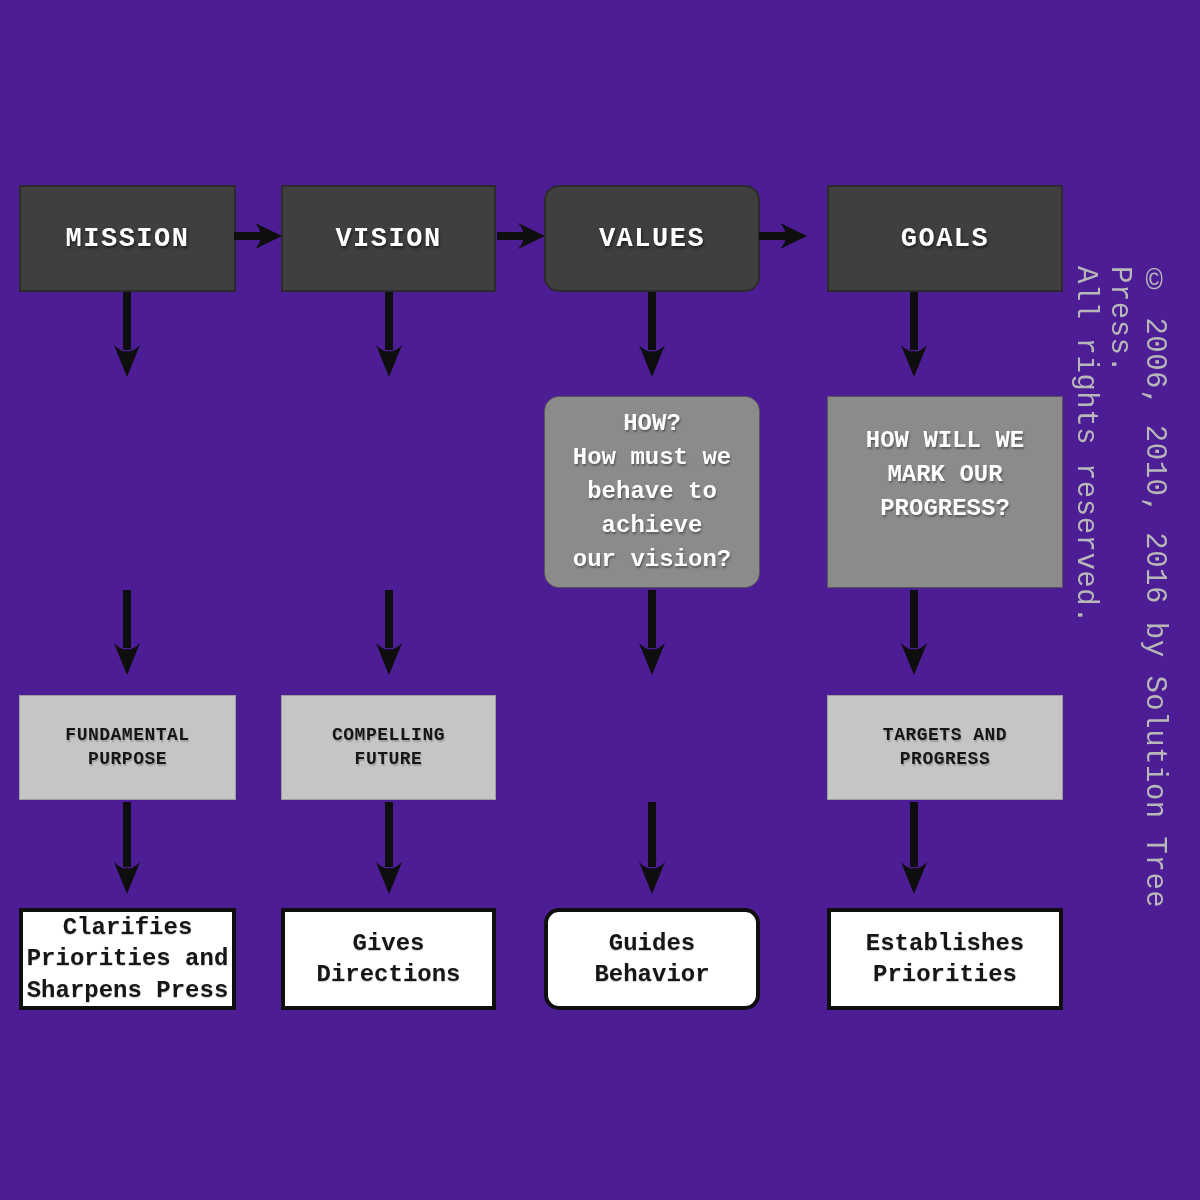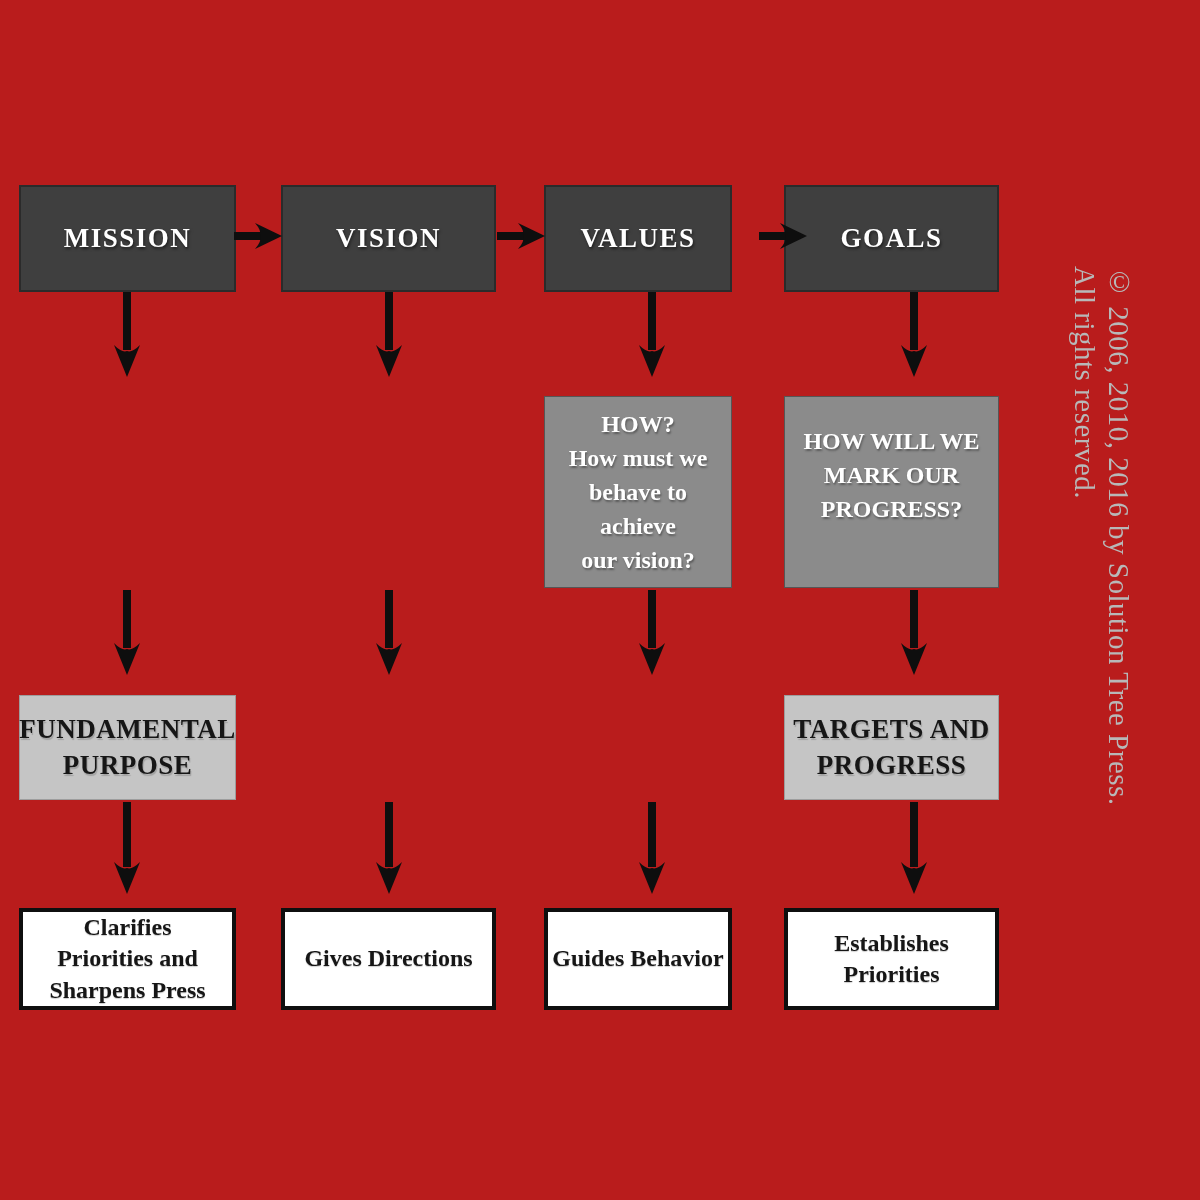--- a/index.html
+++ b/index.html
@@ -9,22 +9,22 @@
     --box-white: #ffffff;
     --arrow: #0e0e0e;
     --watermark: #b8b8b8;
   }
   * { margin: 0; padding: 0; box-sizing: border-box; }
   html, body { background: #ffffff; }
   .stage {
     position: relative;
     width: 1200px;
     height: 1200px;
-    background: #b91c1c;
-    font-family: Liberation Serif, serif;
+    background: #4c1d95;
+    font-family: Liberation Mono, monospace;
     overflow: hidden;
   }
   .box {
     position: absolute;
     display: flex;
     align-items: center;
     justify-content: center;
     text-align: center;
     font-weight: bold;
   }
@@ -50,40 +50,40 @@
     text-shadow: 1px 2px 2px rgba(0,0,0,0.35);
     padding: 6px 4px;
   }
   .r2.lift { padding-bottom: 40px; }
   
   .r3 {
     top: 695px; height: 105px;
     background: var(--box-light);
     border: 1px solid #9d9d9d;
     color: #161616;
-    font-size: 27px;
+    font-size: 18px;
     line-height: 1.3;
     letter-spacing: 0.5px;
     text-shadow: 1px 2px 1px rgba(0,0,0,0.18);
   }
   
   .r4 {
     top: 908px; height: 102px;
     background: var(--box-white);
     border: 4px solid #0f0f0f;
     color: #161616;
     font-size: 24px;
     line-height: 1.3;
     text-shadow: 0 1px 1px rgba(0,0,0,0.2);
   }
   
   .c0 { left: 19px;  width: 217px; }
   .c1 { left: 281px; width: 215px; }
-  .c2 { left: 544px; width: 188px; }
-  .c3 { left: 784px; width: 215px; }
+  .c2 { left: 544px; width: 216px; border-radius: 15px; }
+  .c3 { left: 827px; width: 236px; }
   .arrow { position: absolute; }
   .watermark {
     position: absolute;
     left: 1068px;
     top: 266px;
     height: 760px;
     writing-mode: vertical-rl;
     font-weight: normal;
     font-size: 29px;
     line-height: 1.18;
@@ -165,20 +165,24 @@
   </svg>
   <svg class="arrow" style="left:899px; top:590px;" width="30" height="85" viewBox="0 0 30 85">
     <line x1="15" y1="0" x2="15" y2="58" stroke="var(--arrow)" stroke-width="8"></line>
     <path d="M15 85 L2 53 Q10 61 15 59 Q20 61 28 53 Z" fill="var(--arrow)"></path>
   </svg>
 
   <div class="box r3 c0">
       <span>FUNDAMENTAL
 PURPOSE</span>
     </div>
+  <div class="box r3 c1">
+      <span>COMPELLING
+FUTURE</span>
+    </div>
   <div class="box r3 c3">
       <span>TARGETS AND
 PROGRESS</span>
     </div>
 
   <svg class="arrow" style="left:112px; top:802px;" width="30" height="92" viewBox="0 0 30 92">
     <line x1="15" y1="0" x2="15" y2="65" stroke="var(--arrow)" stroke-width="8"></line>
     <path d="M15 92 L2 60 Q10 68 15 66 Q20 68 28 60 Z" fill="var(--arrow)"></path>
   </svg>
   <svg class="arrow" style="left:374px; top:802px;" width="30" height="92" viewBox="0 0 30 92">

